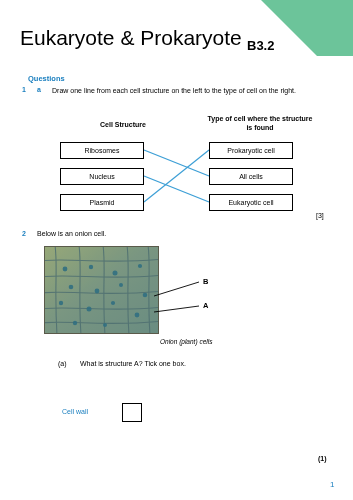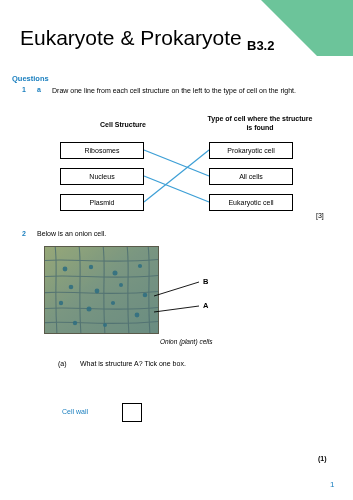--- a/index.html
+++ b/index.html
@@ -48,21 +48,21 @@
     top: 38px;
     left: 247px;
     font-size: 13px;
     font-weight: bold;
     color: #000000;
   }
 
   .questions-label {
     position: absolute;
     top: 74px;
-    left: 12px;
+    left: 28px;
     font-size: 7.5px;
     font-weight: bold;
     color: #1a7fbf;
   }
 
   .q1-num {
     position: absolute;
     top: 86px;
     left: 22px;
     font-size: 7px;

